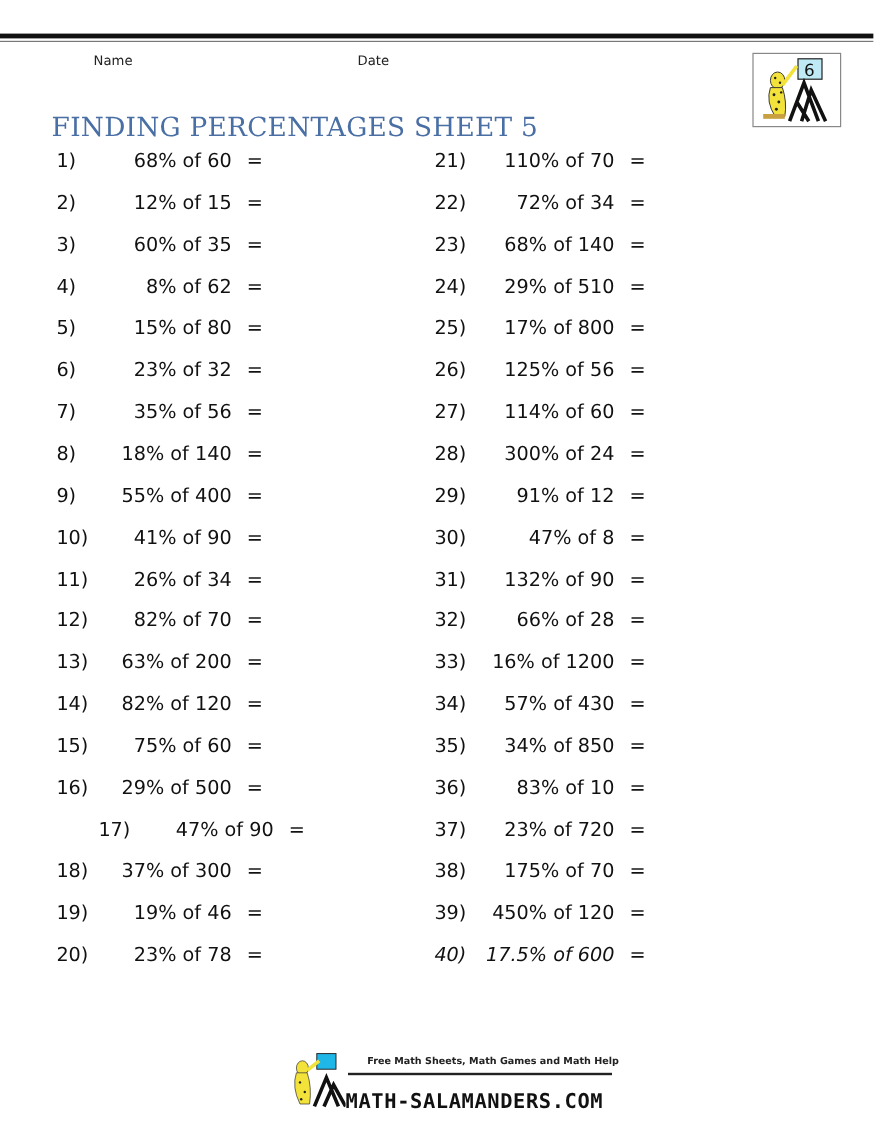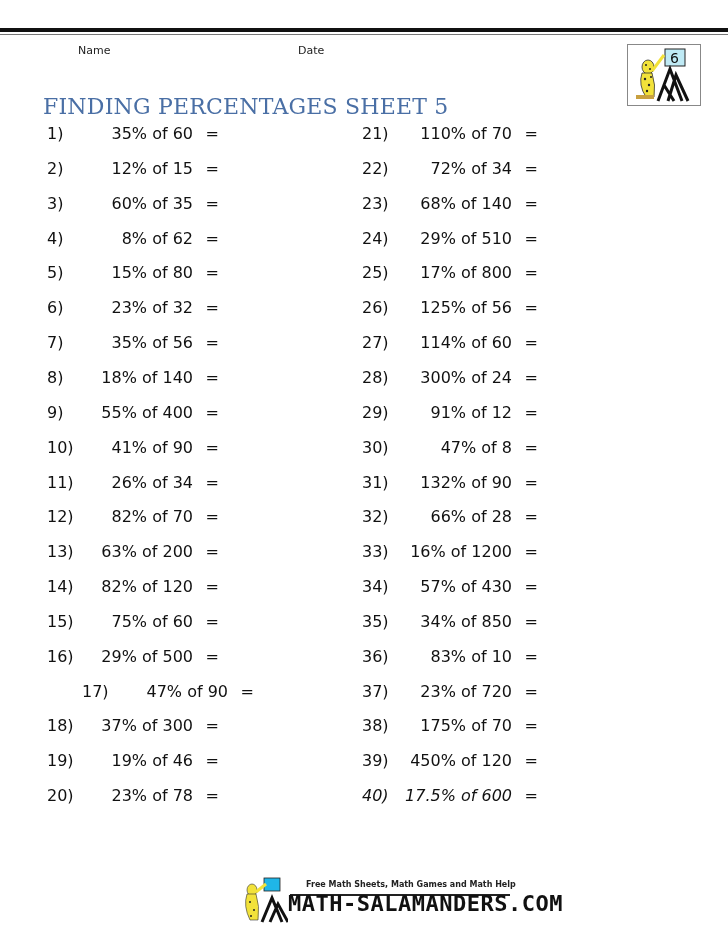--- a/index.html
+++ b/index.html
@@ -14,21 +14,21 @@
                 border: 1px solid #888; background: #fff; }
     .q { position: absolute; font-size: 16px; height: 20px; line-height: 20px; }
     .q .num { position: absolute; left: 0; }
     .q .expr { position: absolute; right: 26px; text-align: right; white-space: nowrap; }
     .q .eq { position: absolute; right: 0; }
     .colA { left: 47px; width: 172px; }
     .colB { left: 362px; width: 176px; }
     .footer { position: absolute; left: 238px; top: 876px; width: 280px; height: 48px; }
     .footer .tag { position: absolute; left: 68px; top: 4px; font-size: 8px; font-weight: bold; color: #222; white-space: nowrap; }
     .footer .line { position: absolute; left: 52px; top: 18px; width: 220px; height: 2px; background: #222; }
-    .footer .site { position: absolute; left: 50px; top: 15px; font-size: 22px; font-weight: bold; letter-spacing: 0.5px; color: #111;
+    .footer .site { position: absolute; left: 50px; top: 32px; font-size: 17px; font-weight: bold; letter-spacing: 0.5px; color: #111;
                     font-family: "DejaVu Sans Mono", monospace; white-space: nowrap; }
   </style>
 </head>
 <body>
 
 <div class="top-rule"></div>
 <div class="top-rule2"></div>
 
 <div class="label" style="left:54px;margin-left:24px;">Name</div>
 <div class="label" style="left:298px;">Date</div>
@@ -49,21 +49,21 @@
       <circle cx="21" cy="40" r="1.2" fill="#222"></circle>
     <circle cx="19" cy="46" r="1.2" fill="#222"></circle>
       <circle cx="23" cy="32" r="1" fill="#222"></circle>
     <rect x="8" y="50" width="18" height="4" fill="#c8a040"></rect>
   </svg>
 </div>
 
 <div id="questions">
     <div class="q colA" style="top: 124px;">
       <span class="num">1)</span>
-      <span class="expr">35% of 60</span>
+      <span class="expr">68% of 60</span>
       <span class="eq">=</span>
     </div>
     <div class="q colA" style="top: 158.85px;">
       <span class="num">2)</span>
       <span class="expr">12% of 15</span>
       <span class="eq">=</span>
     </div>
     <div class="q colA" style="top: 193.7px;">
       <span class="num">3)</span>
       <span class="expr">60% of 35</span>

